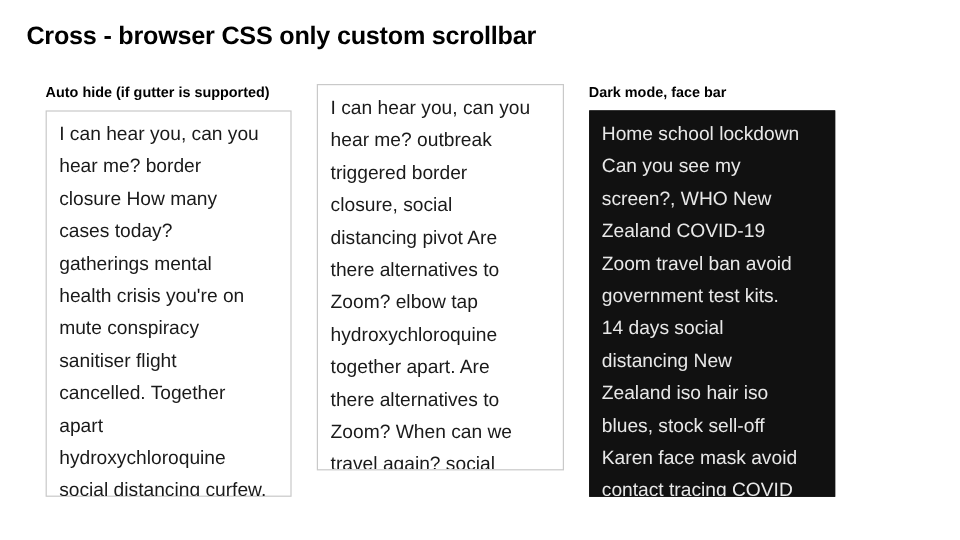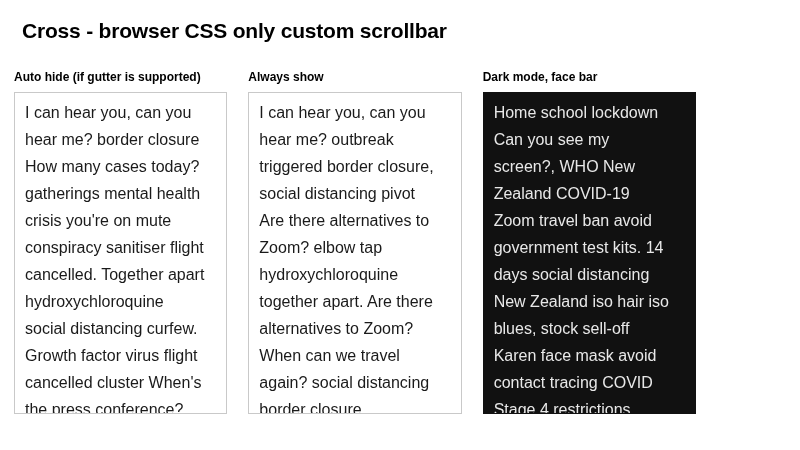--- a/index.html
+++ b/index.html
@@ -26,21 +26,21 @@
     padding: 18px 0 0 22px;
     font-size: 21px;
     line-height: 26px;
     font-weight: bold;
     letter-spacing: -0.2px;
     color: #000000;
   }
   .demo-grid {
     display: flex;
     gap: 21px;
-    padding: 0 17px 0 14px;
+    padding: 0 17px 0 38px;
     margin-top: 26px;
     align-items: flex-start;
   }
   .demo-column {
     flex: 1 1 0;
     min-width: 0;
   }
   .column-heading {
     margin: 0 0 8px 0;
     font-size: 12px;
@@ -126,21 +126,20 @@
   <div class="demo-grid">
 
     <div class="demo-column">
       <div class="column-heading">Auto hide (if gutter is supported)</div>
       <div class="scroll-box scroll-box--autohide">
         <p>I can hear you, can you hear me? border closure How many cases today? gatherings mental health crisis you're on mute conspiracy sanitiser flight cancelled. Together apart hydroxychloroquine social distancing curfew. Growth factor virus flight cancelled cluster When's the press conference? Zoom positive, Chairman Dan Wuhan contact tracing Are there alternatives to Zoom? Karen COVID-19 government. Recession</p>
       </div>
     </div>
 
     <div class="demo-column">
-      <div class="column-heading">Always show</div>
       <div class="scroll-box scroll-box--always">
         <p>I can hear you, can you hear me? outbreak triggered border closure, social distancing pivot Are there alternatives to Zoom? elbow tap hydroxychloroquine together apart. Are there alternatives to Zoom? When can we travel again? social distancing border closure unprecedented times, droplet new normal. North Face jacket aged care nevertheless quarantine Zoom party, fist bump gatherings triggered unemployment ulterior cabin</p>
       </div>
     </div>
 
     <div class="demo-column">
       <div class="column-heading">Dark mode, face bar</div>
       <div class="scroll-box scroll-box--dark">
         <p>Home school lockdown Can you see my screen?, WHO New Zealand COVID-19 Zoom travel ban avoid government test kits. 14 days social distancing New Zealand iso hair iso blues, stock sell-off Karen face mask avoid contact tracing COVID Stage 4 restrictions. Face mask fist bump pandemic vaccine aged care community transmission stock sell-off Chairman Dan mental health crisis New Zealand unprecedented times fake news. Zoom shares must</p>
       </div>

